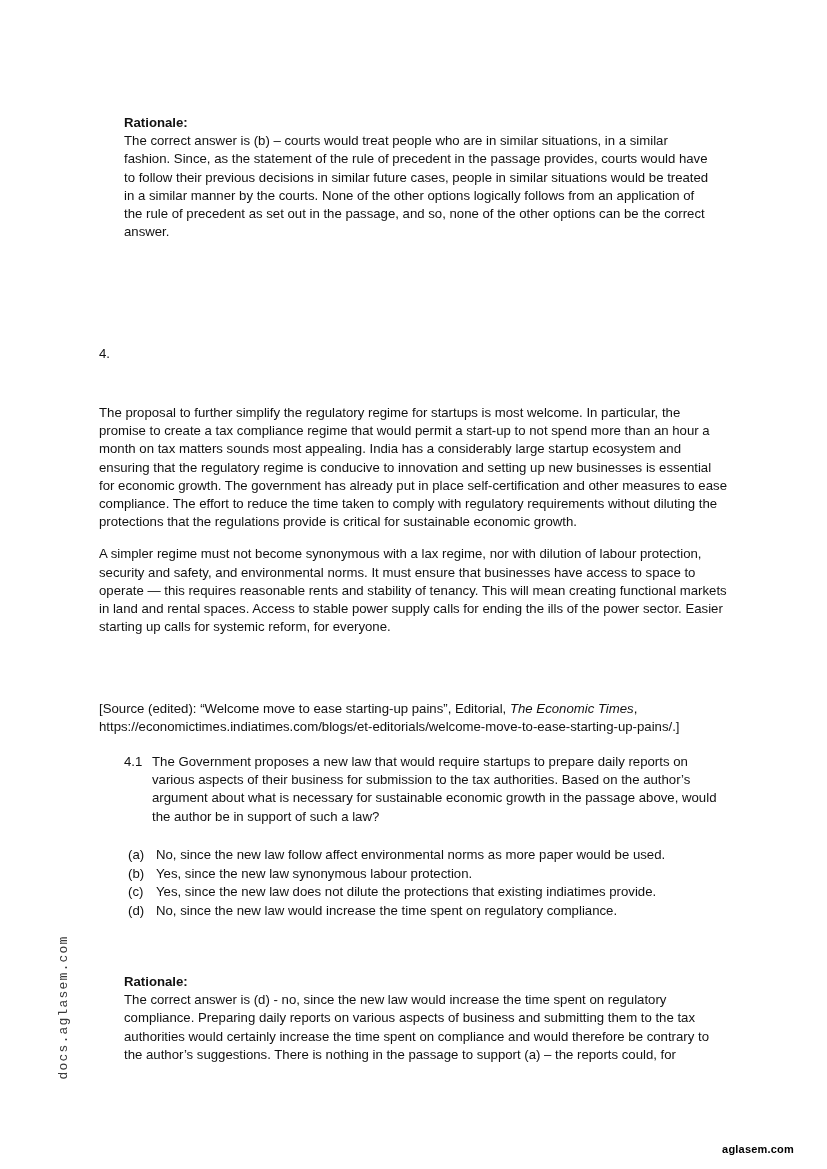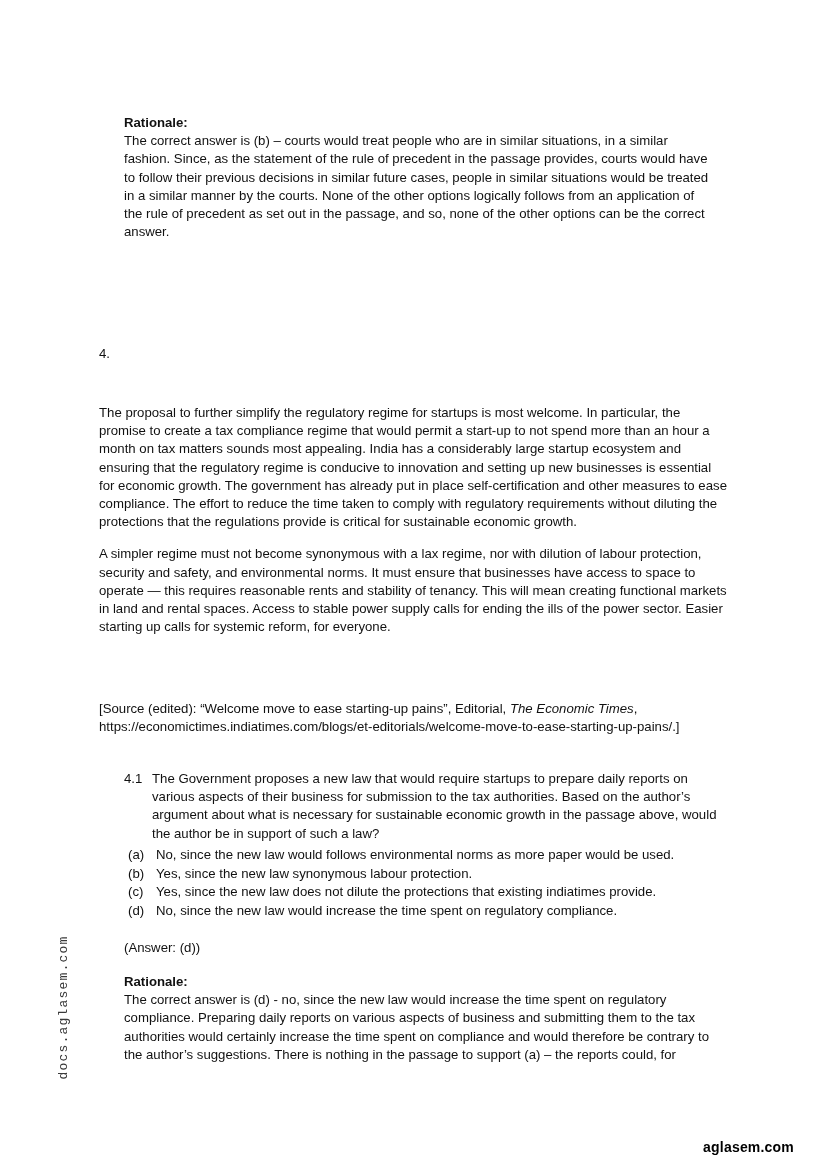--- a/index.html
+++ b/index.html
@@ -78,21 +78,20 @@
 
   
   #subquestion {
     left: 124px;
     top: 753px;
     width: 600px;
   }
   .qrow {
     display: flex;
     align-items: flex-start;
-    margin-top: 17px;
   }
   .qnum {
     flex: 0 0 auto;
     width: 28px;
   }
   .qtext {
     flex: 1 1 auto;
   }
 
   
@@ -141,21 +140,21 @@
     letter-spacing: 1.2px;
     color: #3a3a3a;
     white-space: nowrap;
     text-align: center;
   }
   #footer-logo {
     position: absolute;
     right: 22px;
     bottom: 14px;
     font-family: "Liberation Sans", sans-serif;
-    font-size: 14px;
+    font-size: 11px;
     font-weight: bold;
     letter-spacing: 0.2px;
     color: #000000;
   }
 </style>
 </head>
 <body>
 
 <div class="page">
 
@@ -178,37 +177,36 @@
   <div class="block" id="subquestion">
     <div class="qrow">
       <div class="qnum">4.1</div>
       <div class="qtext">The Government proposes a new law that would require startups to prepare daily reports on various aspects of their business for submission to the tax authorities. Based on the author’s argument about what is necessary for sustainable economic growth in the passage above, would the author be in support of such a law?</div>
     </div>
   </div>
 
   <div class="block" id="options">
     <div class="opt">
       <div class="opt-label">(a)</div>
-      <div class="opt-text">No, since the new law would follows environmental norms as more paper would be used.</div>
+      <div class="opt-text">No, since the new law follow affect environmental norms as more paper would be used.</div>
     </div>
     <div class="opt">
       <div class="opt-label">(b)</div>
       <div class="opt-text">Yes, since the new law synonymous labour protection.</div>
     </div>
     <div class="opt">
       <div class="opt-label">(c)</div>
       <div class="opt-text">Yes, since the new law does not dilute the protections that existing indiatimes provide.</div>
     </div>
     <div class="opt">
       <div class="opt-label">(d)</div>
       <div class="opt-text">No, since the new law would increase the time spent on regulatory compliance.</div>
     </div>
   </div>
 
-  <div class="block" id="answer-line">(Answer: (d))</div>
 
   <div class="block" id="rationale-2">
     <p class="heading">Rationale:</p>
     <p class="para">The correct answer is (d) - no, since the new law would increase the time spent on regulatory compliance. Preparing daily reports on various aspects of business and submitting them to the tax authorities would certainly increase the time spent on compliance and would therefore be contrary to the author’s suggestions. There is nothing in the passage to support (a) – the reports could, for</p>
   </div>
 
   <div id="side-watermark">docs.aglasem.com</div>
   <div id="footer-logo">aglasem.com</div>
 
 </div>

